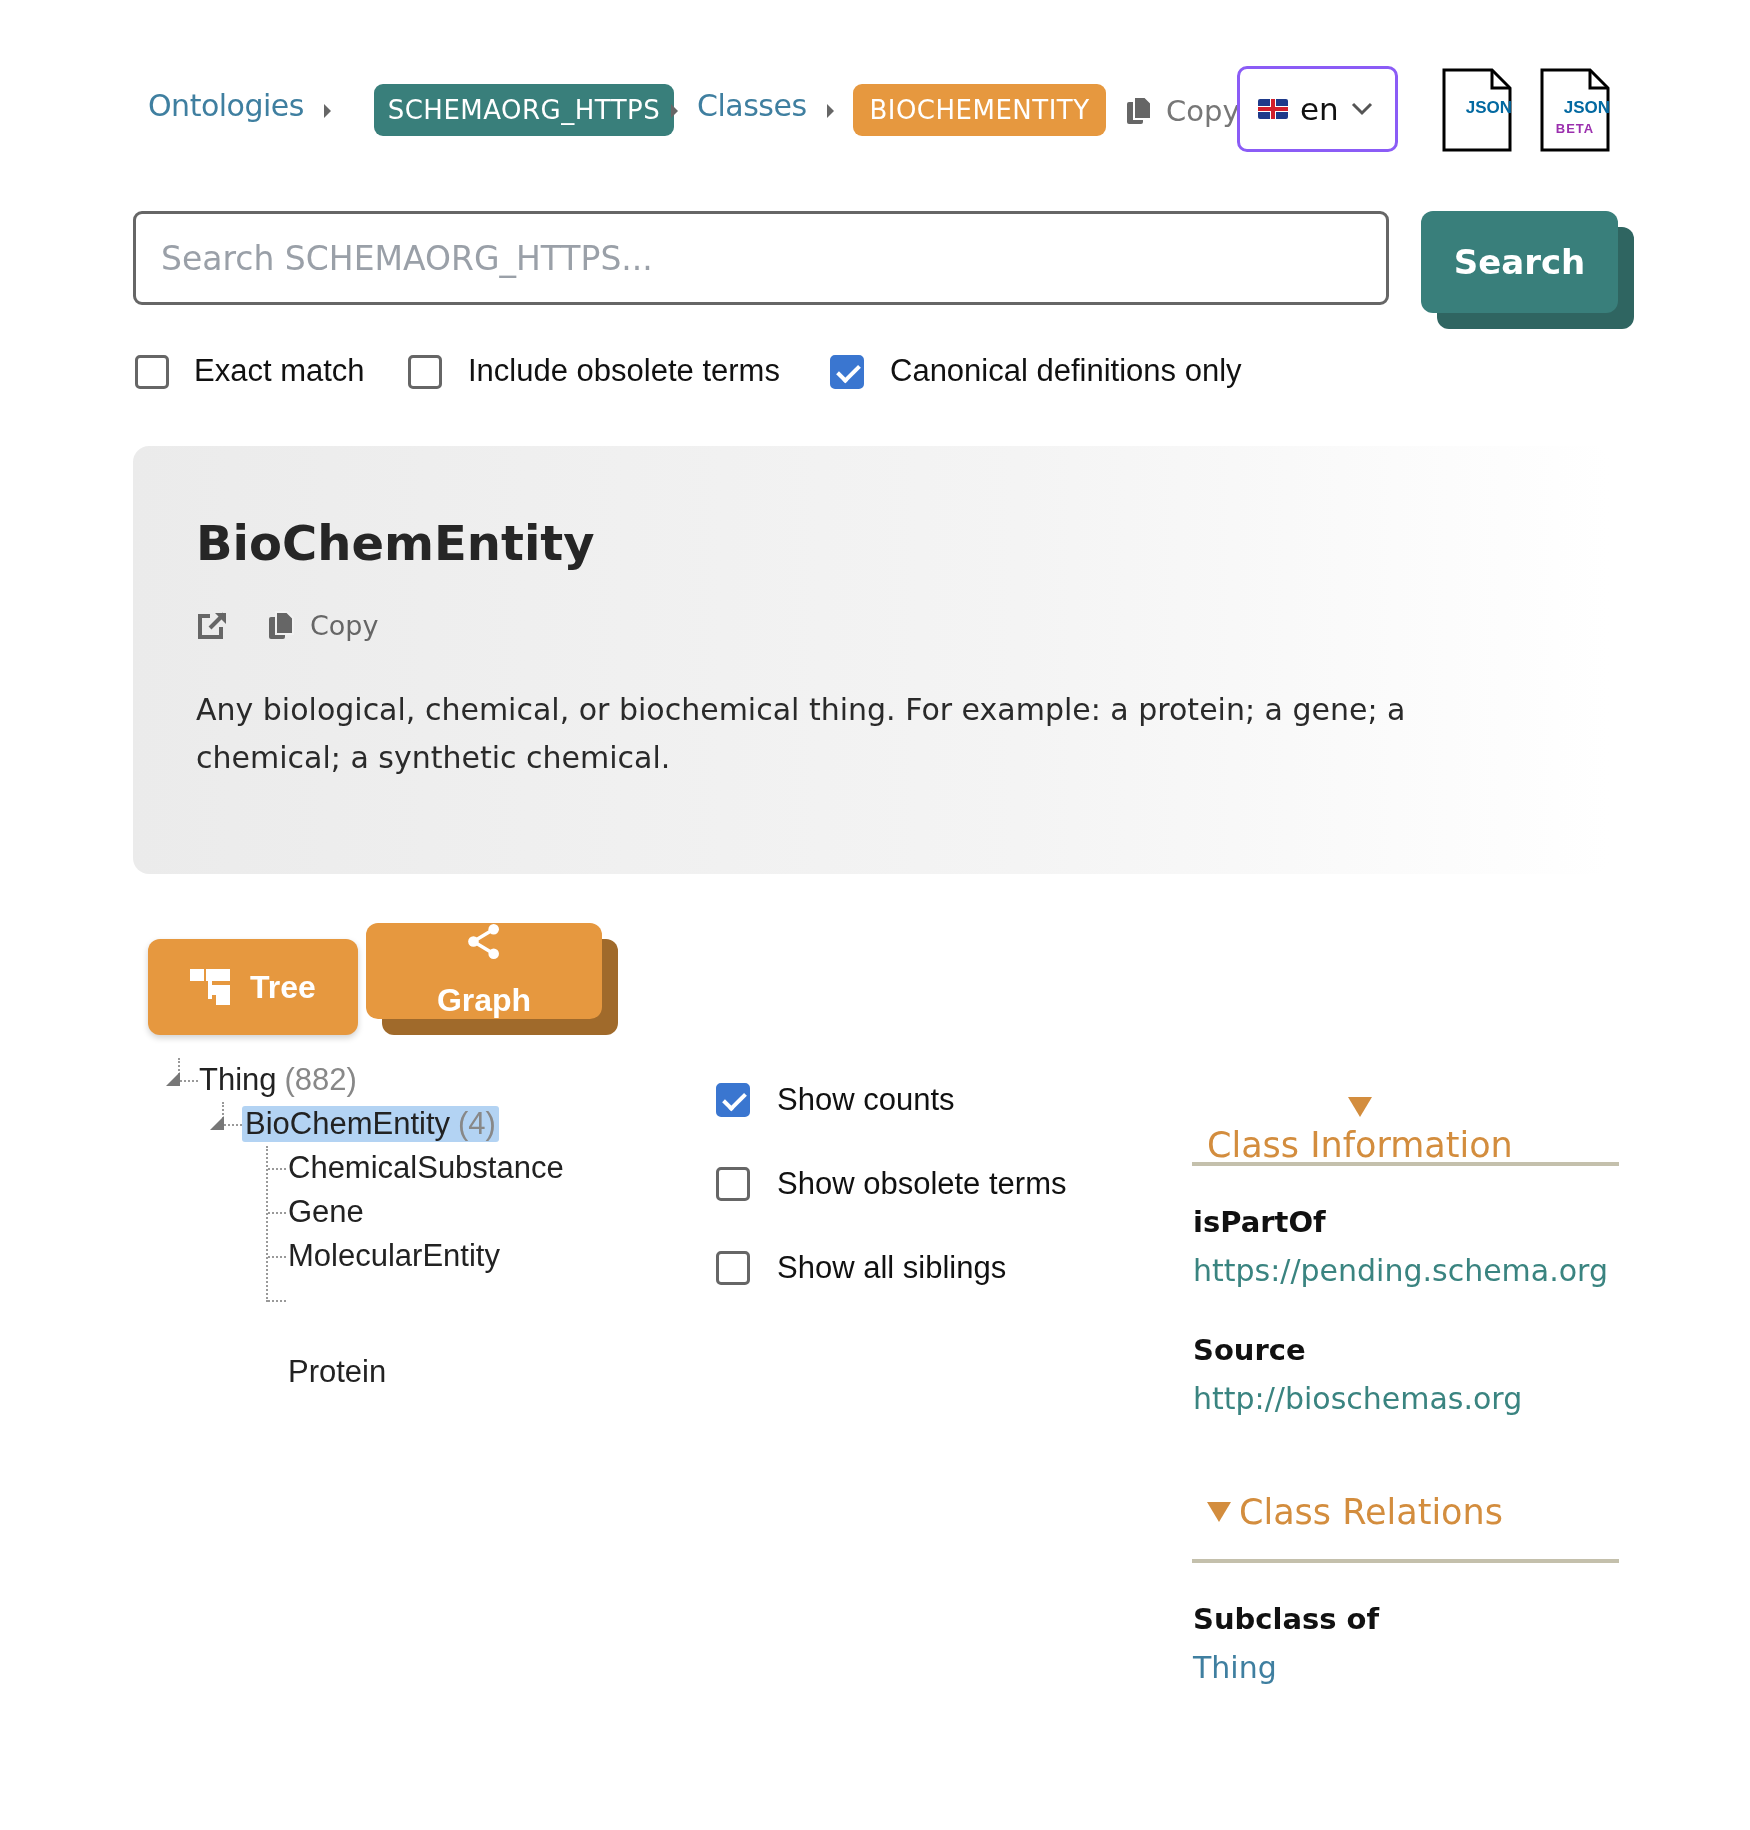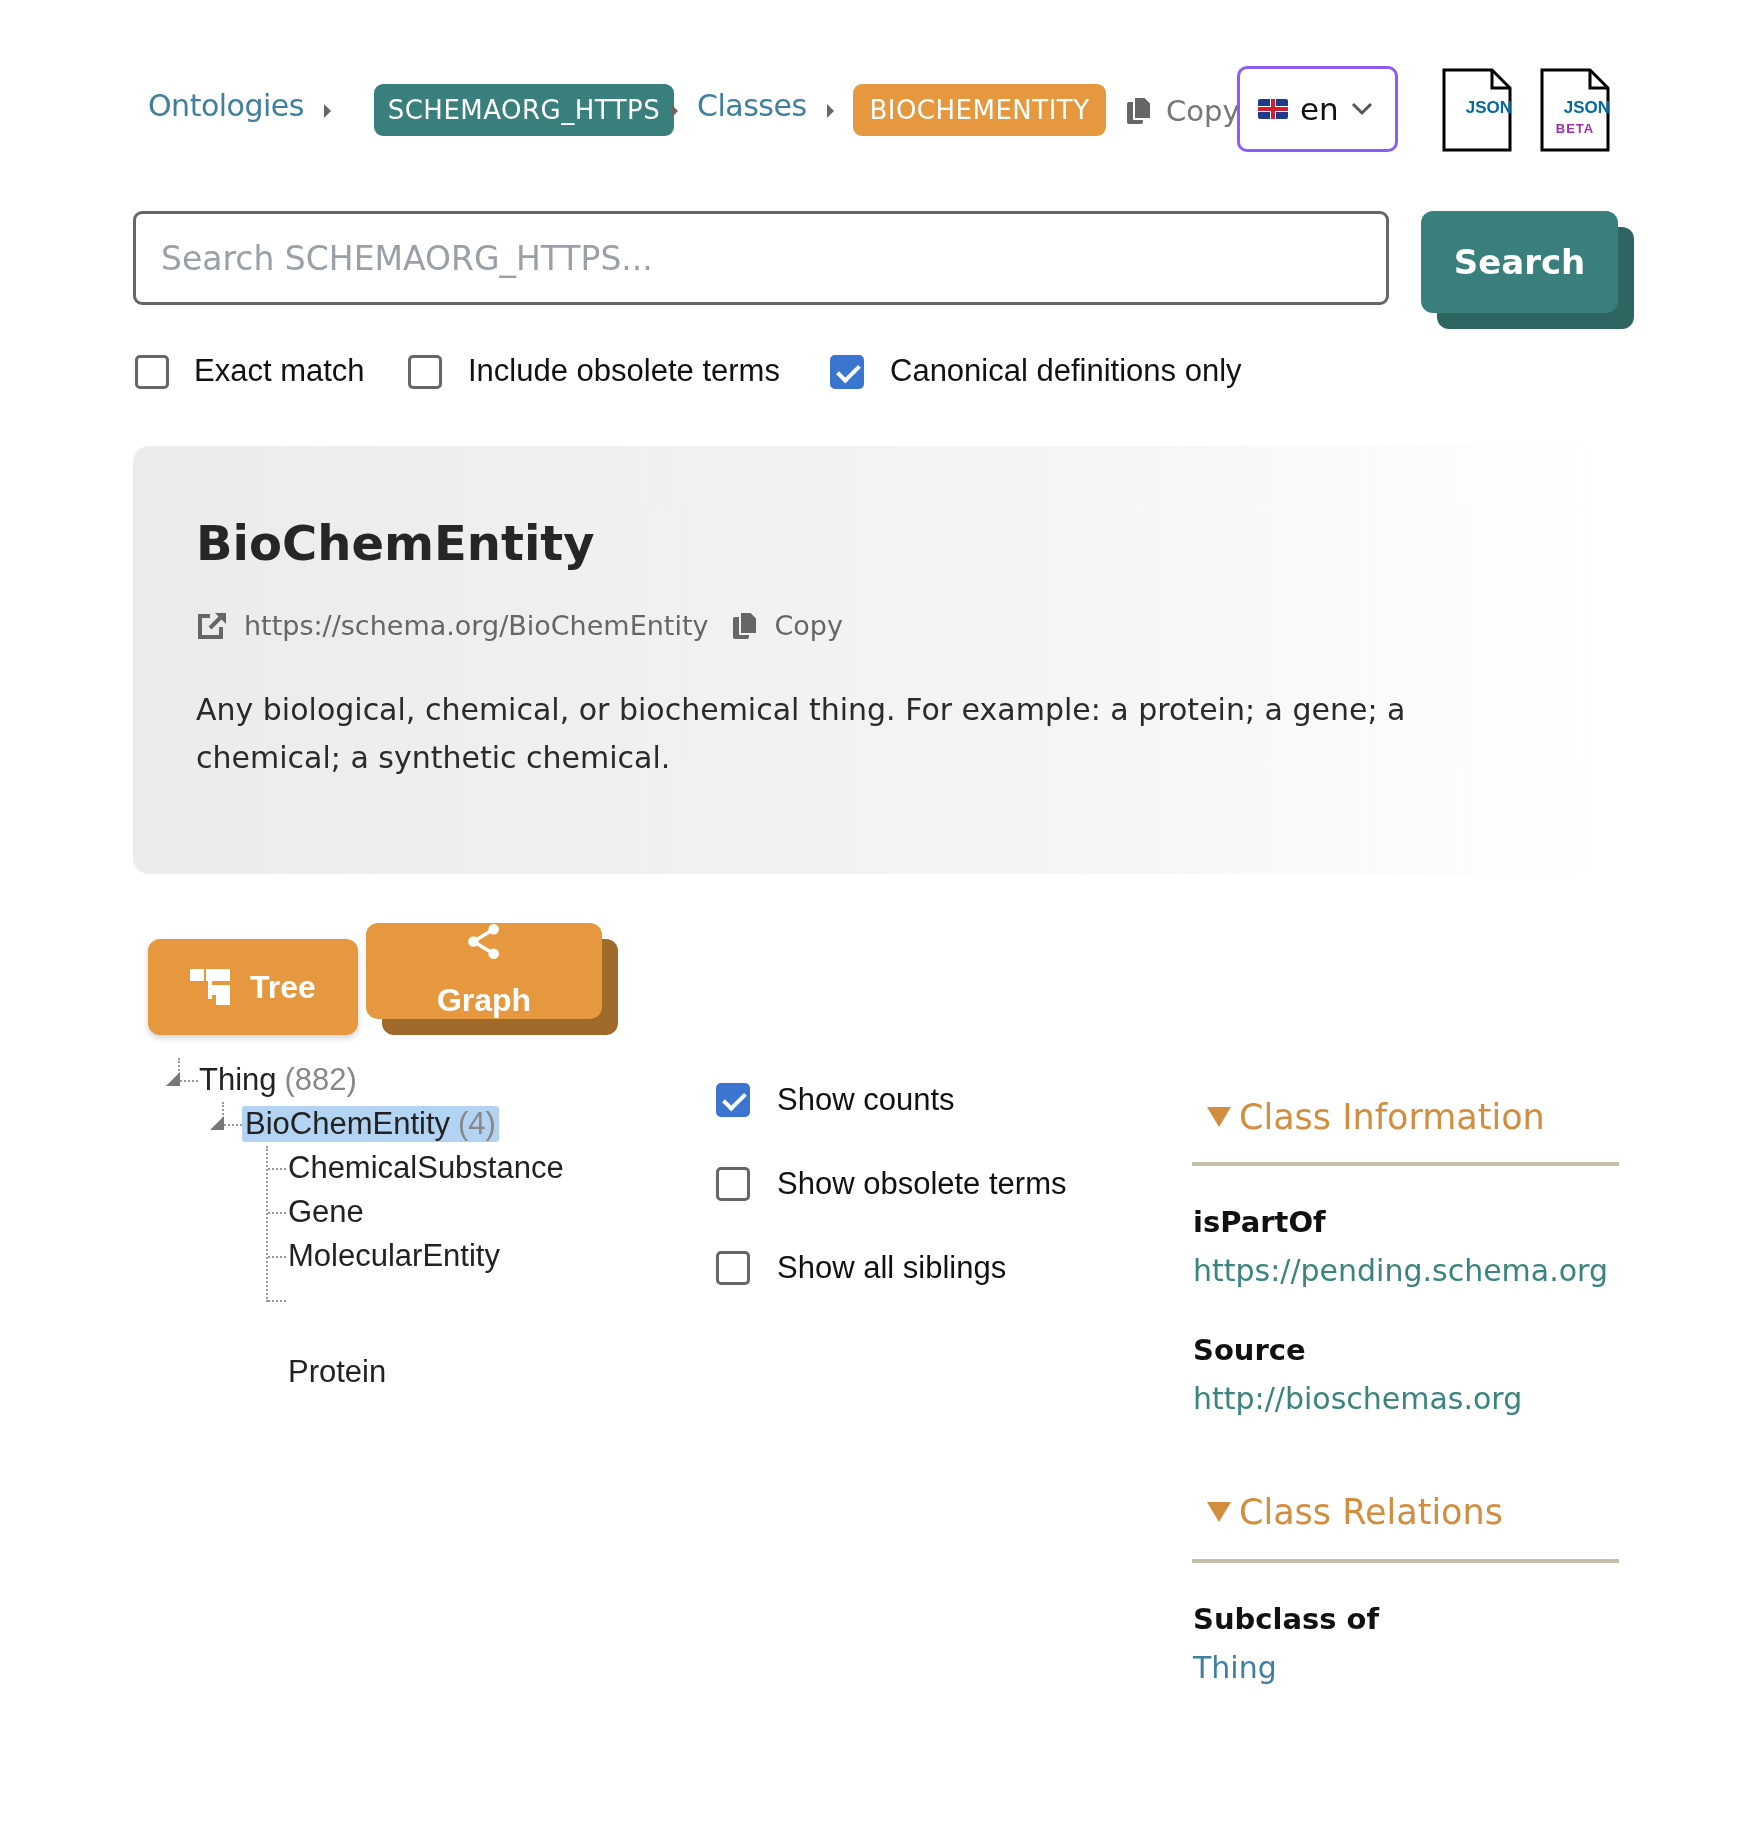--- a/index.html
+++ b/index.html
@@ -123,21 +123,20 @@
 </div>
 
 <section class="card"></section>
 <h1 class="card-title">BioChemEntity</h1>
 <div class="card-url-row">
   <svg width="32" height="30" viewBox="0 0 32 30" style="margin-right:16px;">
     <path d="M14 5 H4 V26 H25 V16" fill="none" stroke="#666" stroke-width="4"></path>
     <path d="M14 17 L28 3" stroke="#666" stroke-width="4"></path>
     <path d="M19 2 H30 V13 Z" fill="#666"></path>
   </svg>
-  <a style="color:#666;">https://schema.org/BioChemEntity</a>
   <span style="display:flex; align-items:center; margin-left:24px;">
     <svg width="26" height="30" viewBox="0 0 26 30" style="margin-right:16px;">
       <rect x="1" y="6" width="16" height="22" rx="2" fill="#666"></rect>
       <path d="M8 1 H19 L25 7 V23 H8 Z" fill="#666" stroke="#f2f2f2" stroke-width="2"></path>
     </svg>
     <span>Copy</span>
   </span>
 </div>
 <p class="card-desc">Any biological, chemical, or biochemical thing. For example: a protein; a gene; a chemical; a synthetic chemical.</p>
 
@@ -199,21 +198,21 @@
   <span class="opt-label" style="left:777px; top:1082px;">Show counts</span>
 
   <span class="cb" style="left:716px; top:1167px;"></span>
   <span class="opt-label" style="left:777px; top:1166px;">Show obsolete terms</span>
 
   <span class="cb" style="left:716px; top:1251px;"></span>
   <span class="opt-label" style="left:777px; top:1250px;">Show all siblings</span>
 </div>
 
 <aside>
-  <div class="sec-head" style="top:1097px;">
+  <div class="sec-head" style="top:1097px;flex-direction:column;">
     <span class="sec-tri"></span>
     <span>Class Information</span>
   </div>
   <div class="sec-rule" style="top:1162px;"></div>
 
   <div class="prop-key" style="top:1205px;">isPartOf</div>
   <a class="prop-val" style="top:1253px;">https://pending.schema.org</a>
 
   <div class="prop-key" style="top:1333px;">Source</div>
   <a class="prop-val" style="top:1381px;">http://bioschemas.org</a>

